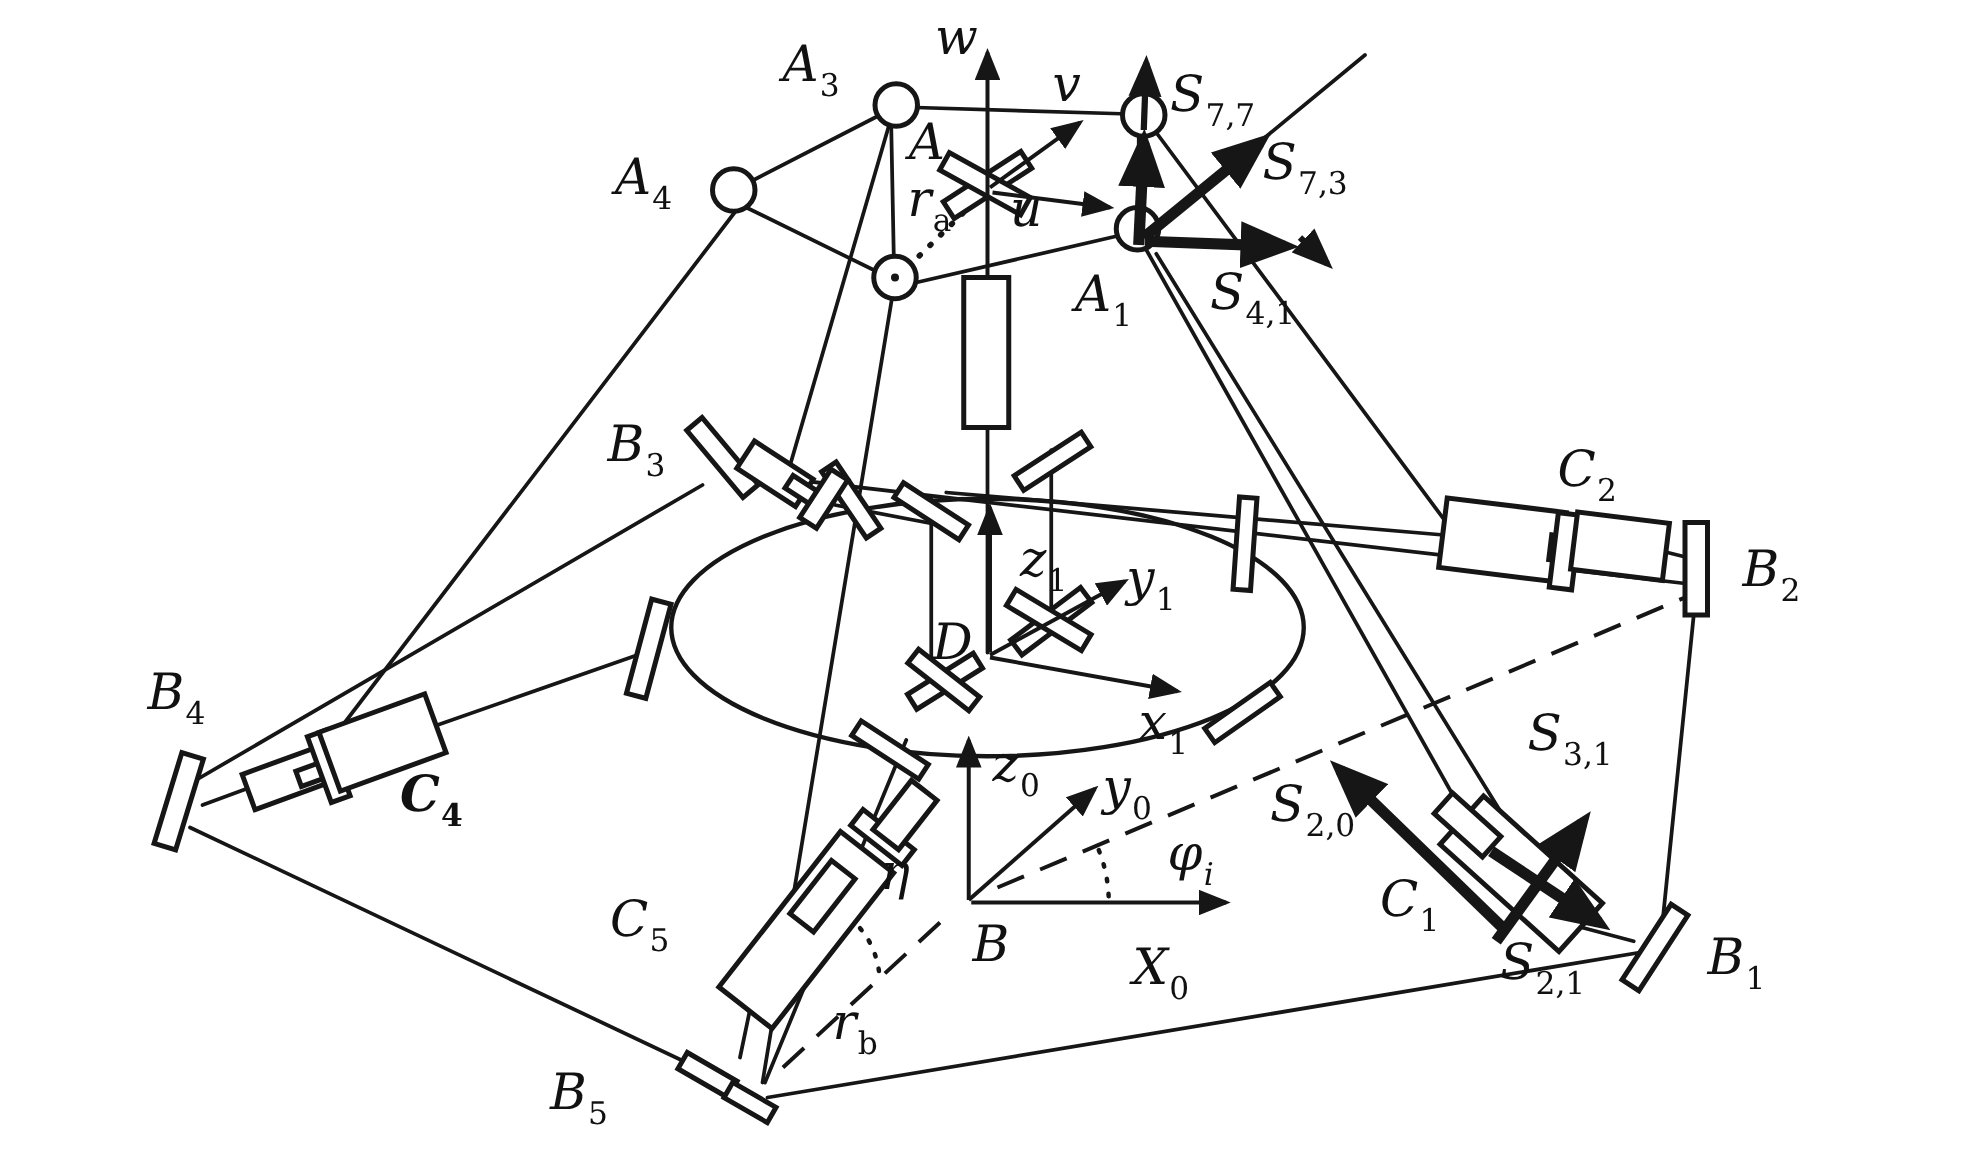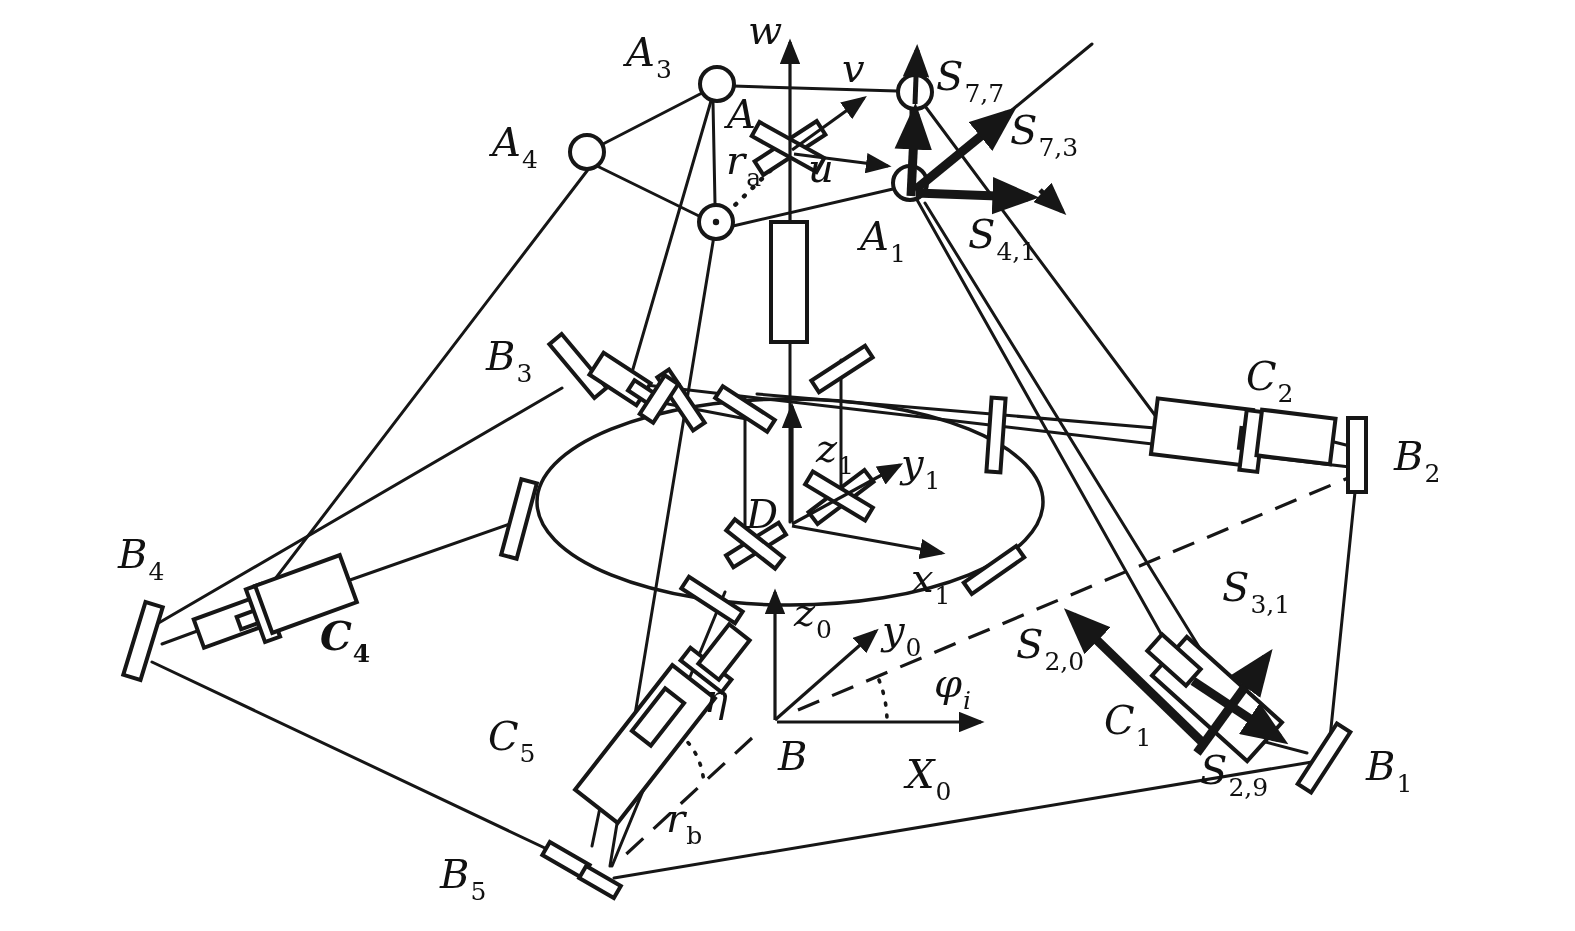--- a/index.html
+++ b/index.html
@@ -152,19 +152,19 @@
       <div class="lbl" style="left: 320px; top: 616px; font-weight: bold;"><span>C</span><span class="sub">4</span></div>
       <div class="lbl" style="left: 794px; top: 592px;"><span>z</span><span class="sub">0</span></div>
       <div class="lbl" style="left: 882px; top: 610px;"><span>y</span><span class="sub">0</span></div>
       <div class="lbl" style="left: 934px; top: 663px;"><span>φ</span><span class="sub it">i</span></div>
       <div class="lbl" style="left: 704px; top: 678px;"><span>η</span></div>
       <div class="lbl" style="left: 778px; top: 736px;"><span>B</span></div>
       <div class="lbl" style="left: 906px; top: 730px; margin-top: 24px;"><span>X</span><span class="sub">0</span></div>
       <div class="lbl" style="left: 1016px; top: 624px;"><span>S</span><span class="sub">2,0</span></div>
       <div class="lbl" style="left: 1104px; top: 700px;"><span>C</span><span class="sub">1</span></div>
       <div class="lbl" style="left: 1222px; top: 567px;"><span>S</span><span class="sub">3,1</span></div>
-      <div class="lbl" style="left: 1200px; top: 750px;"><span>S</span><span class="sub">2,9</span></div>
+      <div class="lbl" style="left: 1200px; top: 750px;"><span>S</span><span class="sub">2,1</span></div>
       <div class="lbl" style="left: 1366px; top: 746px;"><span>B</span><span class="sub">1</span></div>
       <div class="lbl" style="left: 488px; top: 716px;"><span>C</span><span class="sub">5</span></div>
       <div class="lbl" style="left: 440px; top: 854px;"><span>B</span><span class="sub">5</span></div>
       <div class="lbl" style="left: 666px; top: 798px;"><span>r</span><span class="sub">b</span></div>
     </div>
 </div>
 
 </body></html>

